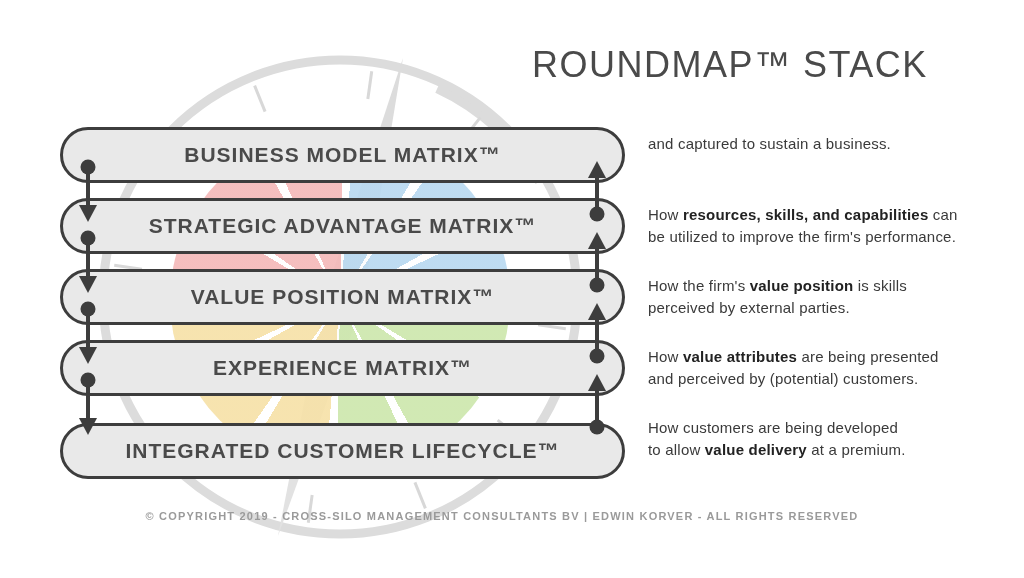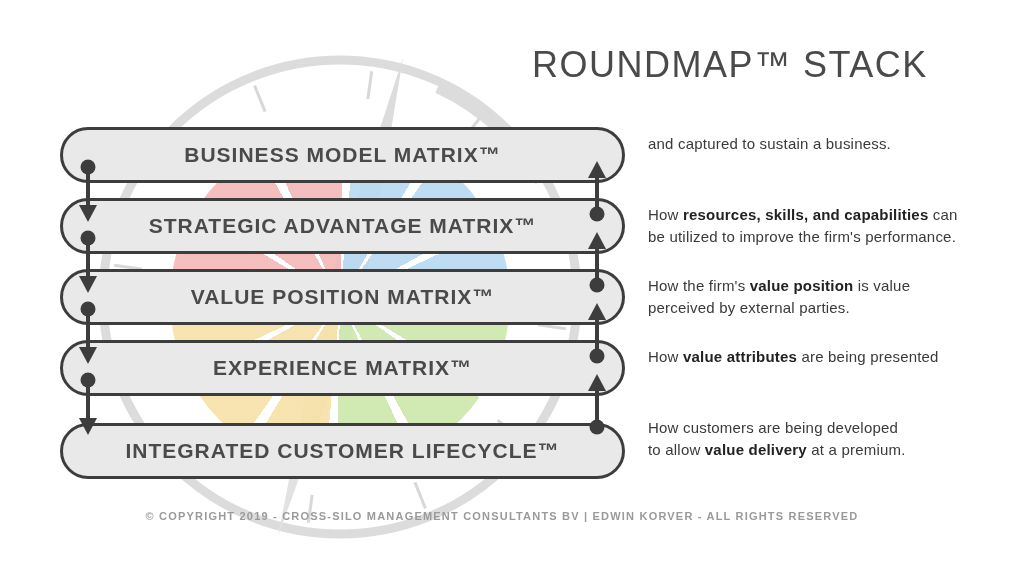--- a/index.html
+++ b/index.html
@@ -71,28 +71,29 @@
         <span class="pill-label">STRATEGIC ADVANTAGE MATRIX™</span>
       </div>
       <div class="desc" style="top: 204px;">
         <div class="line"><span>How </span><span class="bd">resources, skills, and capabilities</span><span> can</span></div>
         <div class="line"><span>be utilized to improve the firm's performance.</span></div>
       </div>
       <div class="pill" style="top: 269px;">
         <span class="pill-label">VALUE POSITION MATRIX™</span>
       </div>
       <div class="desc" style="top: 275px;">
-        <div class="line"><span>How the firm's </span><span class="bd">value position</span><span> is value</span></div>
+        <div class="line"><span>How the firm's </span><span class="bd">value position</span><span> is skills</span></div>
         <div class="line"><span>perceived by external parties.</span></div>
       </div>
       <div class="pill" style="top: 340px;">
         <span class="pill-label">EXPERIENCE MATRIX™</span>
       </div>
       <div class="desc" style="top: 346px;">
         <div class="line"><span>How </span><span class="bd">value attributes</span><span> are being presented</span></div>
+        <div class="line"><span>and perceived by (potential) customers.</span></div>
       </div>
       <div class="pill" style="top: 411px; margin-top: 12px;">
         <span class="pill-label">INTEGRATED CUSTOMER LIFECYCLE™</span>
       </div>
       <div class="desc" style="top: 417px;">
         <div class="line"><span>How customers are being developed</span></div>
         <div class="line"><span>to allow </span><span class="bd">value delivery</span><span> at a premium.</span></div>
       </div>
     </div>
 

